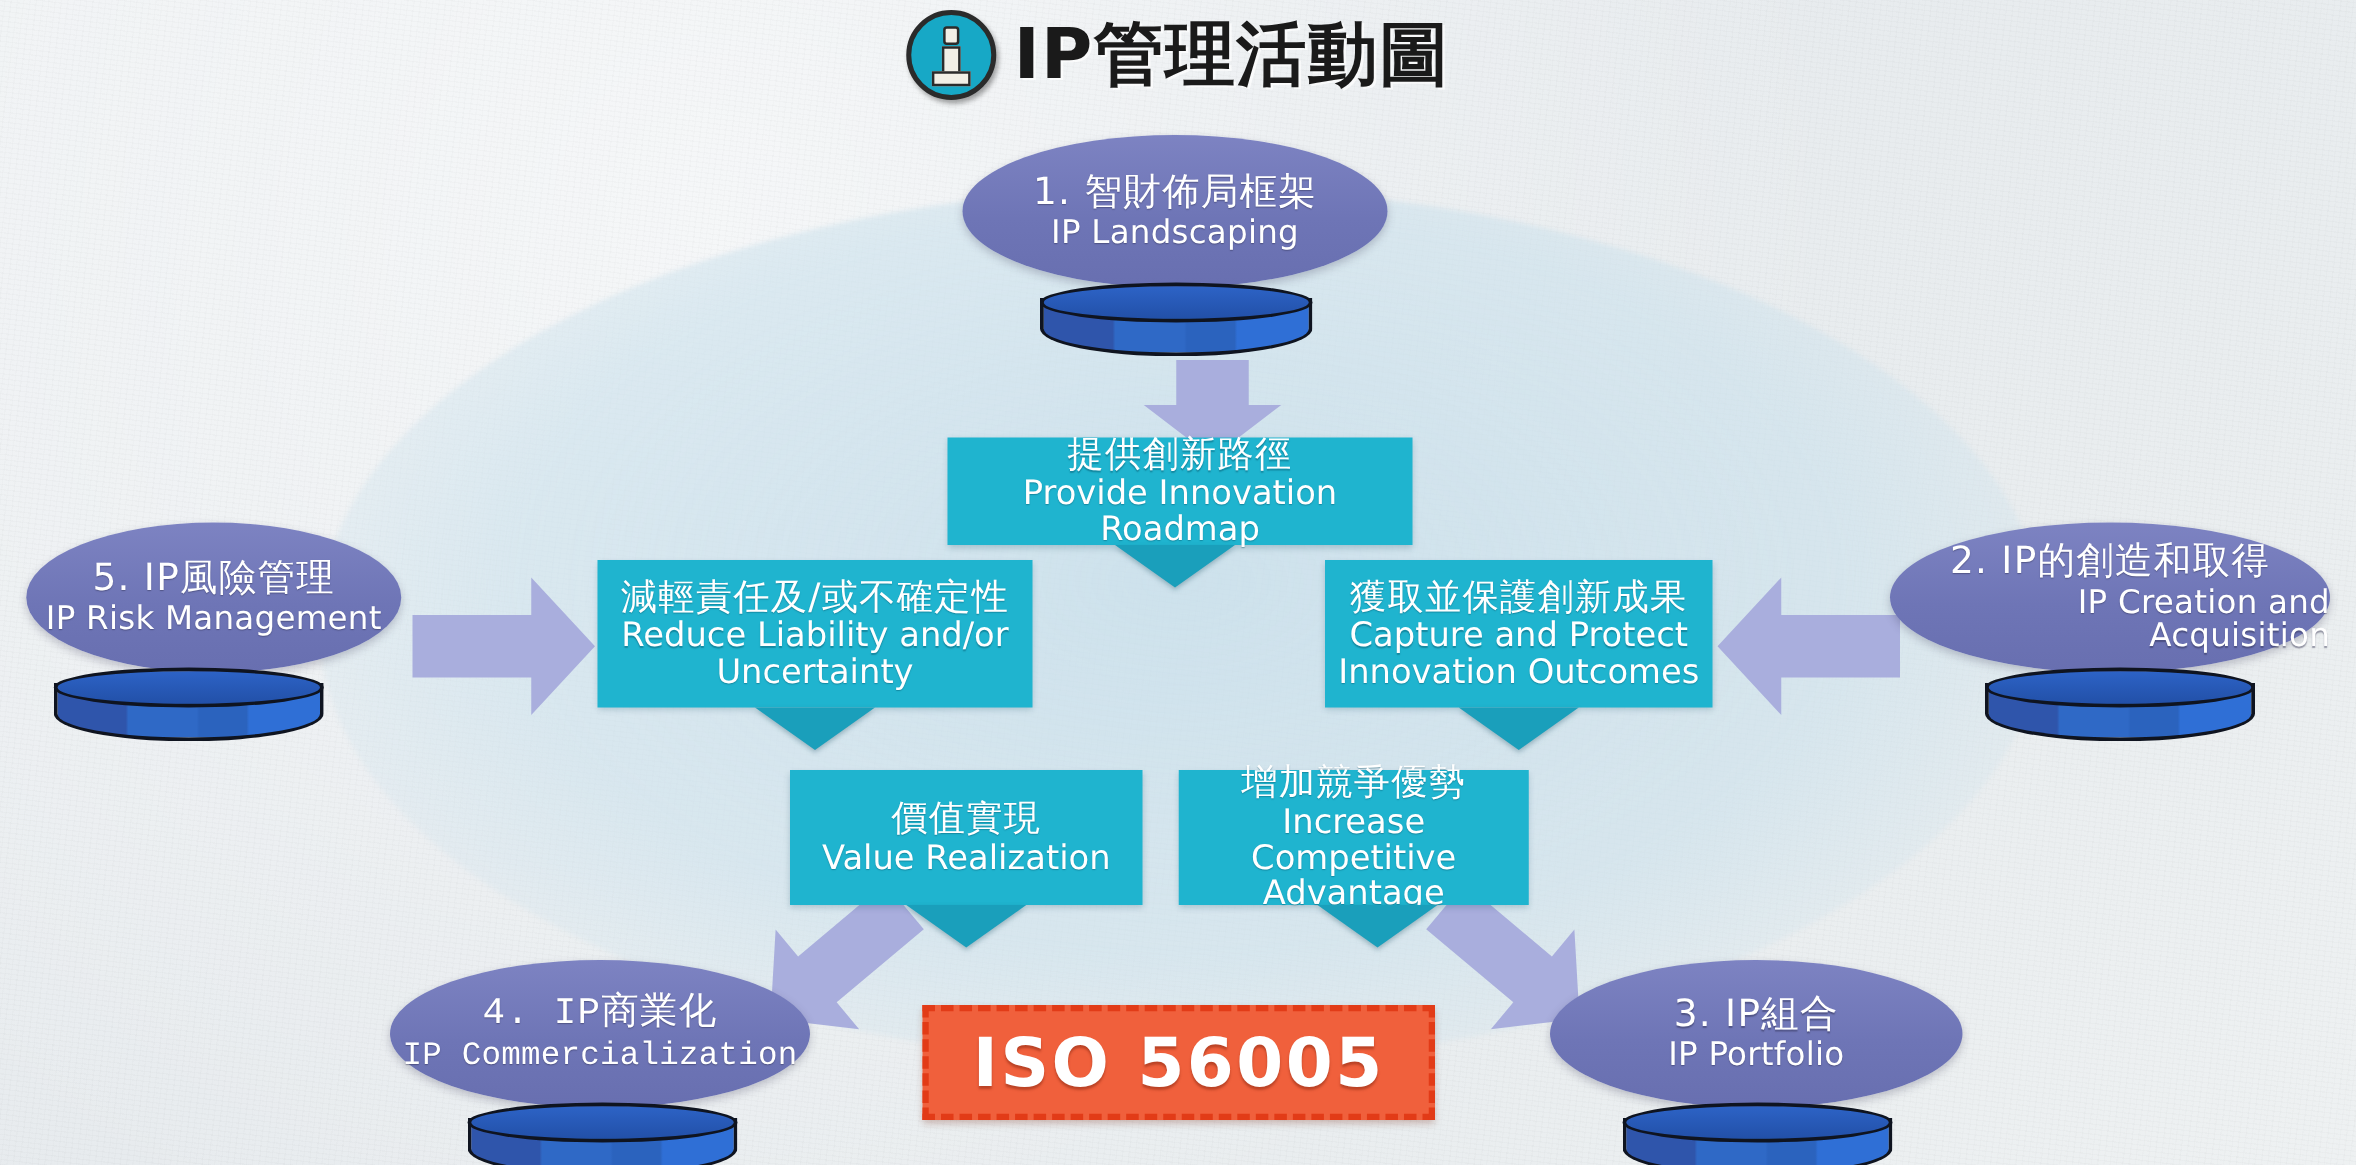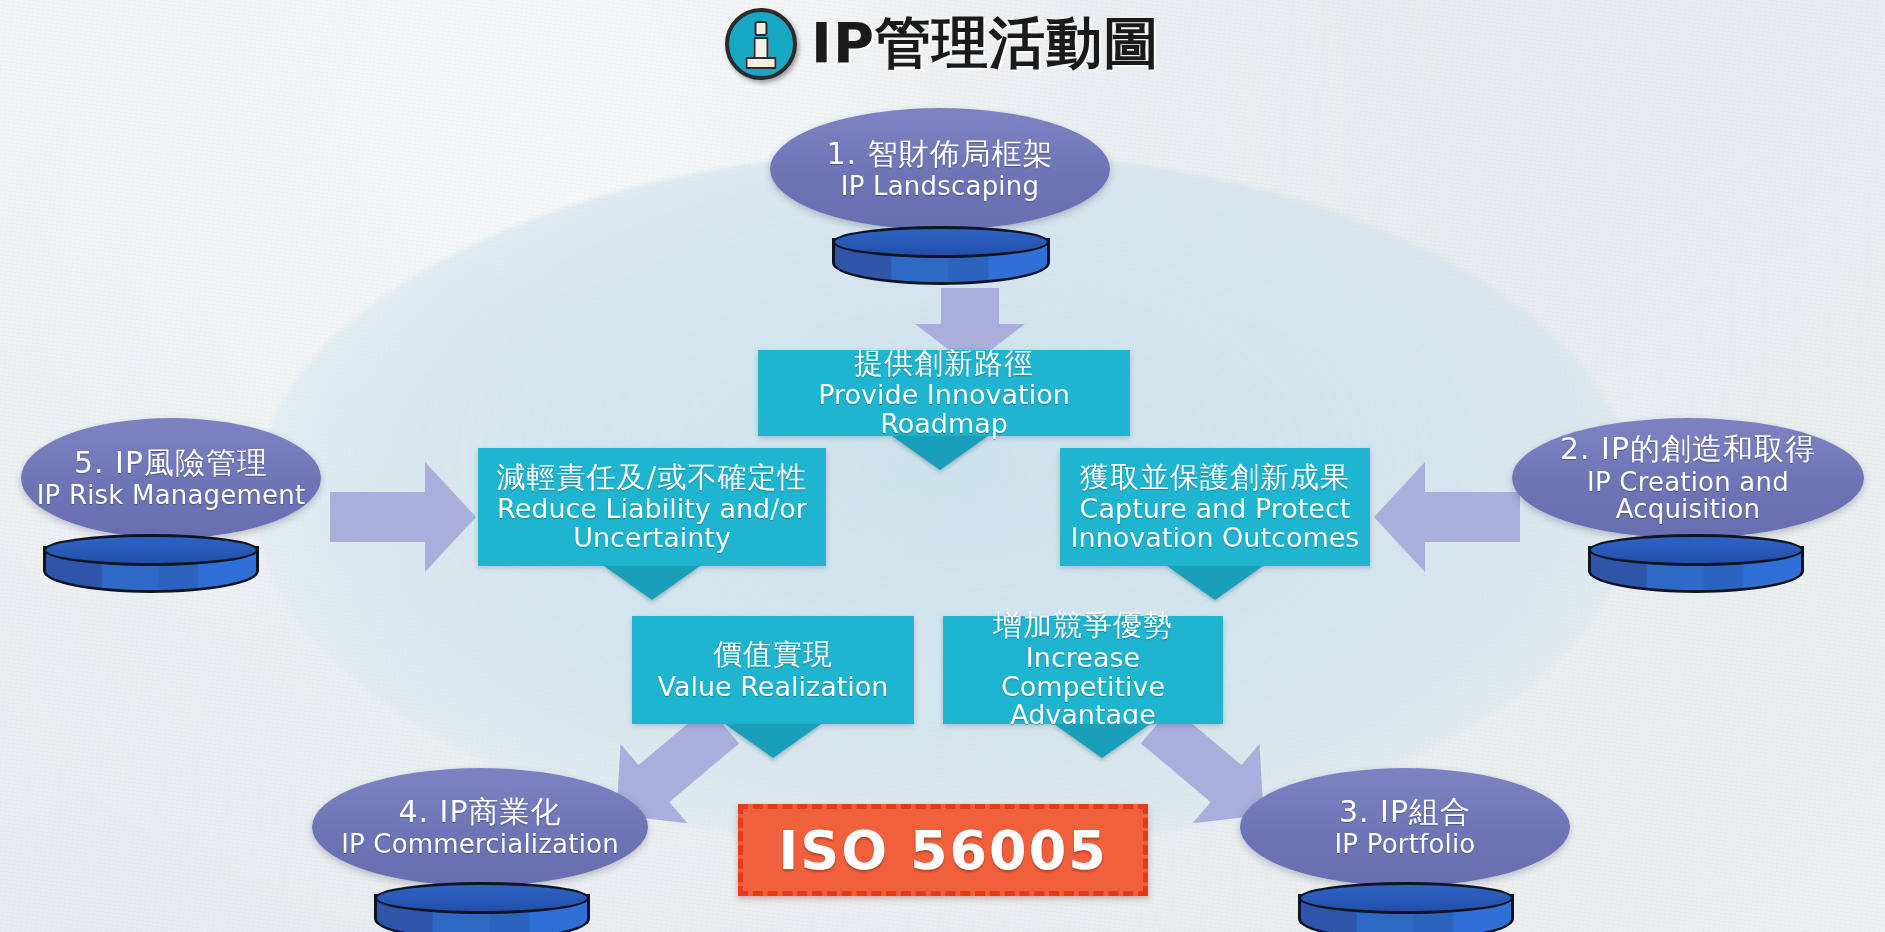--- a/index.html
+++ b/index.html
@@ -62,21 +62,21 @@
     white-space:nowrap;
   }
 
   
   .onode{position:absolute;}
   .ellipse{
     border-radius:50%;
     background:linear-gradient(180deg,#7d83c2 0%,#6e75b6 55%,#686fb0 100%);
     box-shadow:0 3px 7px rgba(60,60,90,.28);
     display:flex;flex-direction:column;align-items:center;justify-content:center;
-    color:#fff;text-align:center;line-height:1.04;
+    color:#fff;text-align:right;line-height:1.04;
     text-shadow:0 1px 1px rgba(40,40,70,.45);
   }
   .ellipse .zh{font-size:30px;letter-spacing:1px;}
   .ellipse .en{font-size:26px;margin-top:4px;letter-spacing:.2px;}
 
   
   .cyl{position:absolute;}
   .cyl .body{
     position:absolute;left:0;right:0;top:12px;height:44px;
     background:linear-gradient(90deg,#2f55ab 0%,#2f55ab 26%,#2f69c6 27%,#2f69c6 53%,#2b63be 54%,#2b63be 72%,#2f6fd6 73%,#2f6fd6 100%);
@@ -216,21 +216,21 @@
       <span class="zh">2. IP的創造和取得</span>
       <span class="en">IP Creation and Acquisition</span>
     </div>
     <div class="cyl" style="left:76px;top:116px;width:216px;height:62px;">
       <div class="body"></div>
         <div class="top"></div>
     </div>
   </div>
 
   <div class="onode" style="left:312px;top:768px;">
-    <div class="ellipse" style="width:336px;height:118px;">
+    <div class="ellipse" style="width:336px;height:118px;font-family:Liberation Mono, monospace;">
       <span class="zh">4. IP商業化</span>
       <span class="en">IP Commercialization</span>
     </div>
     <div class="cyl" style="left:62px;top:114px;width:216px;height:62px;">
       <div class="body"></div>
         <div class="top"></div>
     </div>
   </div>
 
   <div class="onode" style="left:1240px;top:768px;">

